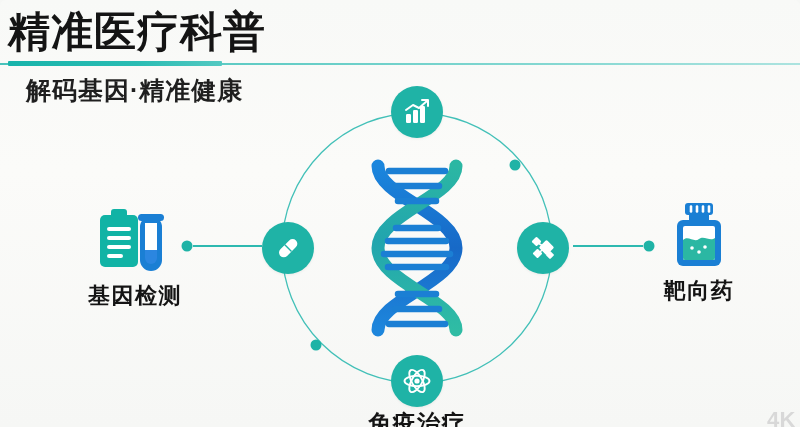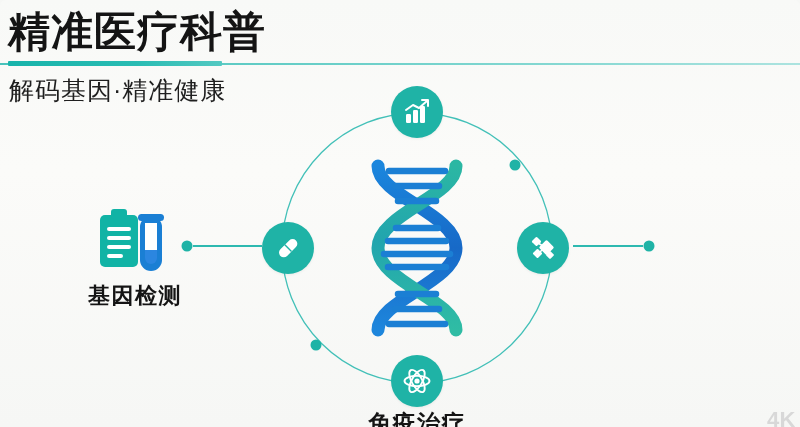--- a/index.html
+++ b/index.html
@@ -54,25 +54,25 @@
     position: absolute;
     left: 8px;
     top: 61px;
     width: 214px;
     height: 5px;
     background: linear-gradient(90deg, #18b4ab 0%, #29bcb3 60%, #53c9c2 100%);
     border-radius: 1px;
   }
   .subtitle {
     position: absolute;
-    left: 9px;
+    left: 26px;
     top: 74px;
     font-size: 25px;
     line-height: 32px;
-    font-weight: 400;
+    font-weight: 700;
     color: #1f1f1f;
     letter-spacing: 1px;
     white-space: nowrap;
   }
 
   
   .diagram {
     position: absolute;
     left: 17px;
     top: 0;
@@ -275,18 +275,45 @@
             <rect x="48" y="10" width="22" height="55" rx="11" fill="#1a7fd4"></rect>
             <rect x="46" y="8" width="26" height="7" rx="3.5" fill="#1a7fd4"></rect>
             <path d="M53,17 L65,17 L65,44 L53,44 Z" fill="#ffffff"></path>
             <path d="M53,44 L65,44 L65,52 A6,6 0 0 1 53,52 Z" fill="#2b86e0"></path>
           </g>
         </svg>
       </div>
       <div class="side-label">基因检测</div>
     </div>
 
+    <div class="side side-right">
+      <div class="side-icon">
+        <svg width="64" height="72" viewBox="0 0 64 72">
+
+          <rect x="18" y="3" width="28" height="12" rx="3" fill="#1a7fd4"></rect>
+          <g stroke="#ffffff" stroke-width="2.6" stroke-linecap="round">
+            <line x1="24" y1="6.5" x2="24" y2="11.5"></line>
+            <line x1="30" y1="6.5" x2="30" y2="11.5"></line>
+            <line x1="36" y1="6.5" x2="36" y2="11.5"></line>
+            <line x1="42" y1="6.5" x2="42" y2="11.5"></line>
+          </g>
+
+          <rect x="22" y="14" width="20" height="7" fill="#1a7fd4"></rect>
+
+          <rect x="10" y="20" width="44" height="46" rx="6" fill="#1a7fd4"></rect>
+          <rect x="16" y="26" width="32" height="34" rx="2" fill="#ffffff"></rect>
+
+          <path d="M16,40 C21,35 27,43 32,39 C37,35 43,42 48,38 L48,58 A2,2 0 0 1 46,60 L18,60 A2,2 0 0 1 16,58 Z" fill="#2bb7a3"></path>
+          <g fill="#ffffff">
+            <circle cx="25" cy="48" r="1.8"></circle>
+            <circle cx="32" cy="52" r="1.8"></circle>
+            <circle cx="38" cy="47" r="1.8"></circle>
+          </g>
+        </svg>
+      </div>
+      <div class="side-label">靶向药</div>
+    </div>
 
     <div class="bottom-label">免疫治疗</div>
   </div>
 
   <div class="watermark">4K</div>
 </div>
 
 </body></html>

